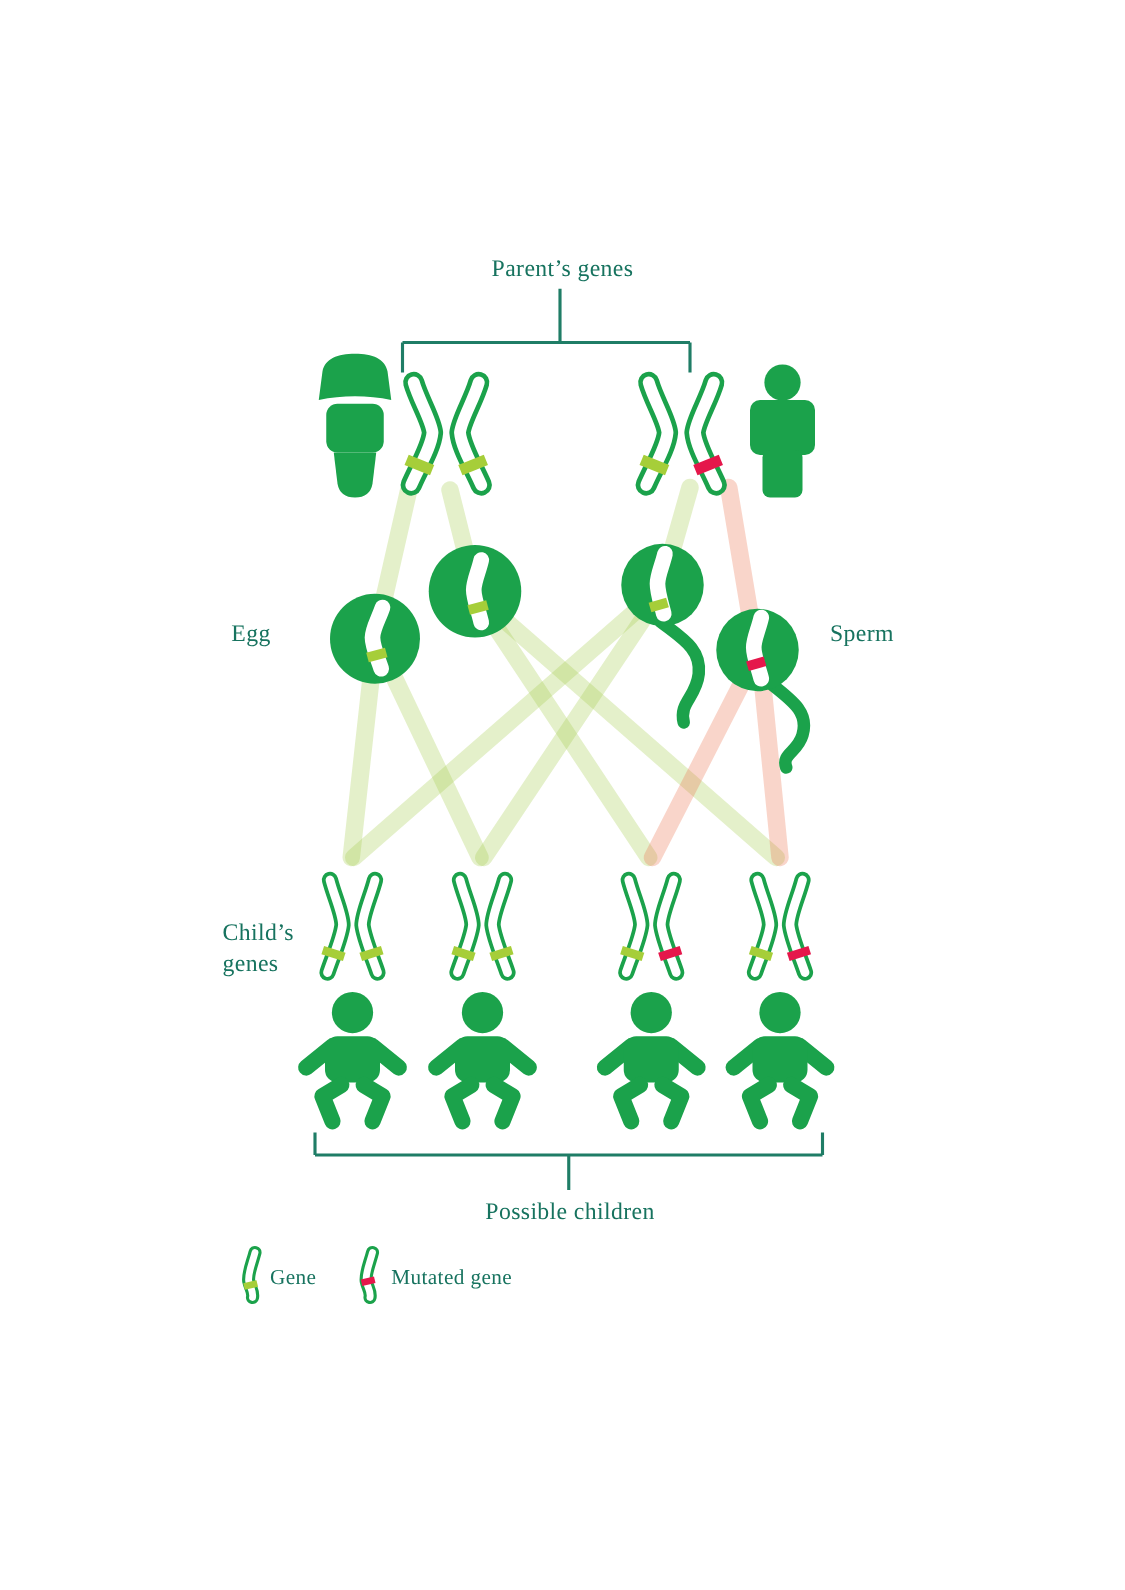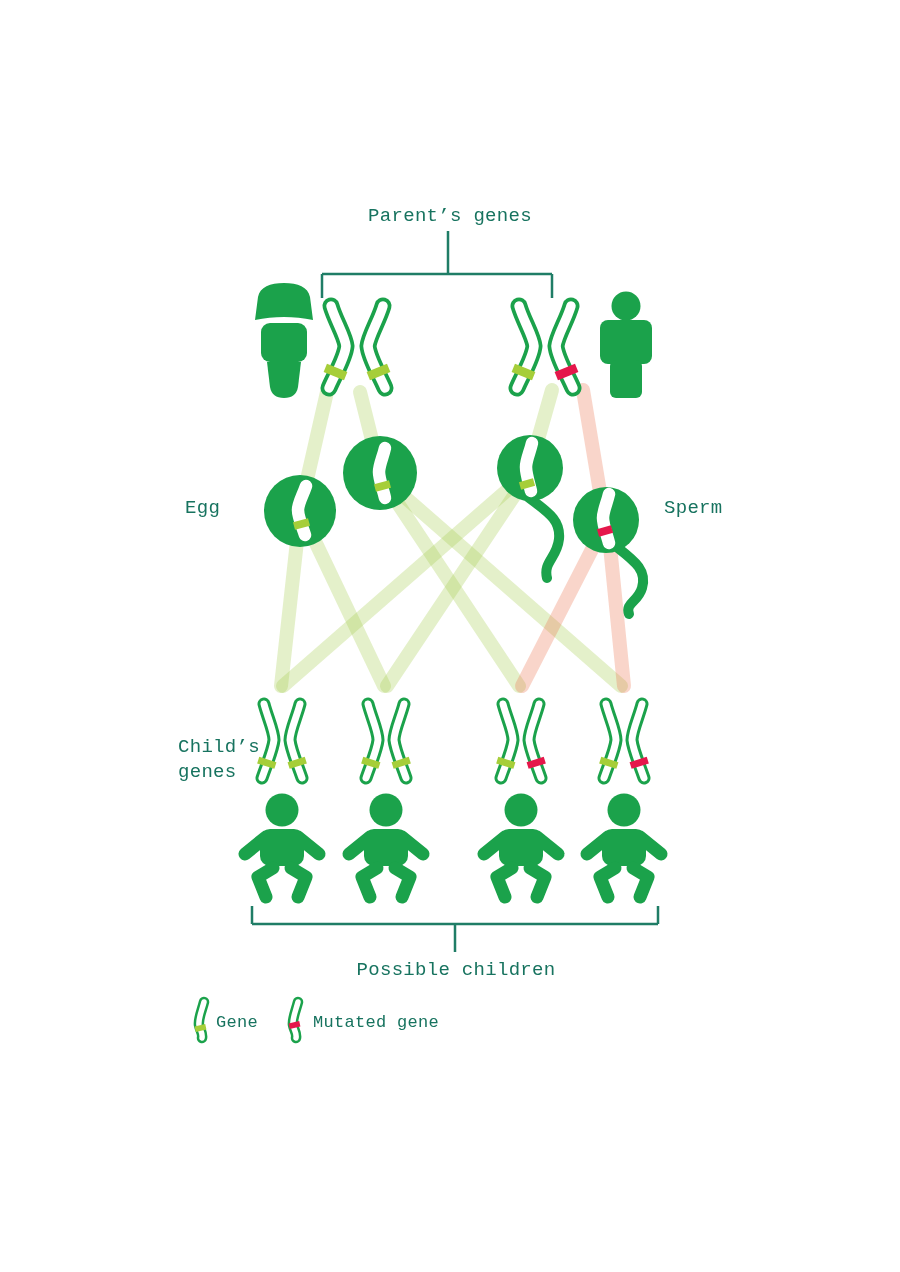--- a/index.html
+++ b/index.html
@@ -1,17 +1,17 @@
 <!DOCTYPE html>
 <html><head>
 <meta charset="utf-8">
 <style>
   html,body{margin:0;padding:0;background:#ffffff;}
   .page{position:relative;width:900px;height:1064px;background:#ffffff;overflow:hidden;
-        font-family:Liberation Mono, monospace;}
+        font-family:Liberation Serif, serif;}
   svg{position:absolute;left:0;top:0;}
 
   
   .fig       {fill:#1ba24b;}
   .co        {fill:none;stroke:#1ba24b;stroke-width:17;stroke-linecap:round;stroke-linejoin:round;}
   .ci        {fill:none;stroke:#ffffff;stroke-width:9.5;stroke-linecap:round;stroke-linejoin:round;}
   .coC       {fill:none;stroke:#1ba24b;stroke-width:13;stroke-linecap:round;stroke-linejoin:round;}
   .ciC       {fill:none;stroke:#ffffff;stroke-width:7;stroke-linecap:round;stroke-linejoin:round;}
   .coL       {fill:none;stroke:#1ba24b;stroke-width:10.5;stroke-linecap:round;}
   .ciL       {fill:none;stroke:#ffffff;stroke-width:5.5;stroke-linecap:round;}

